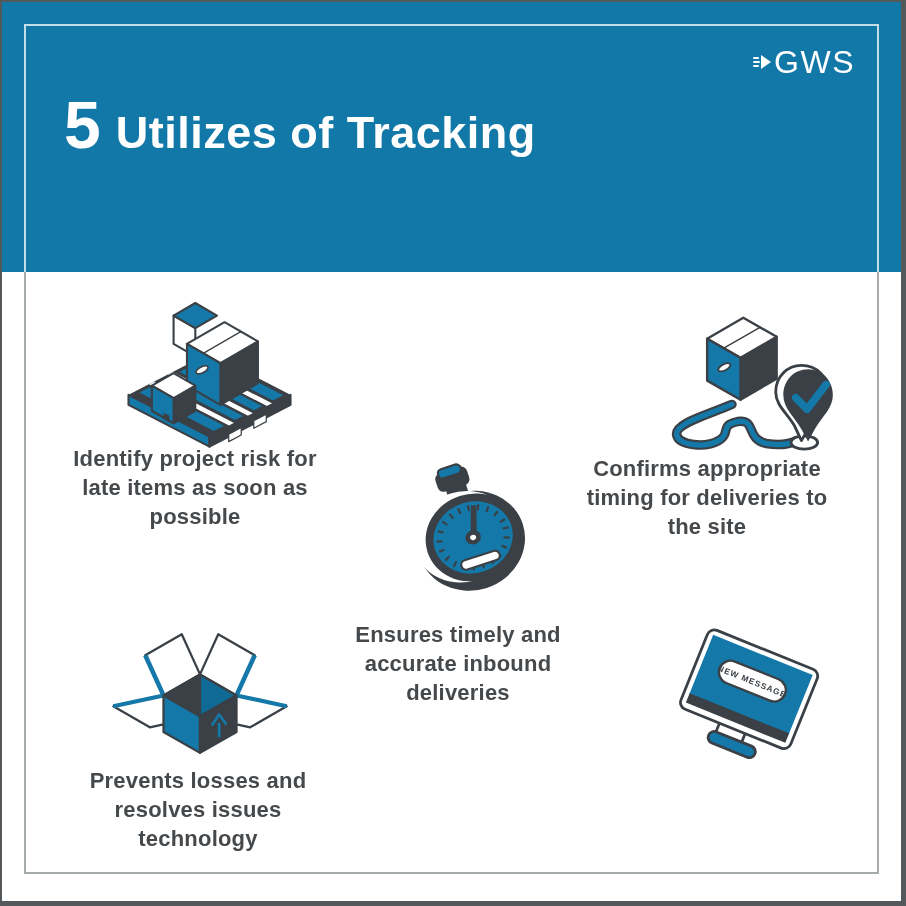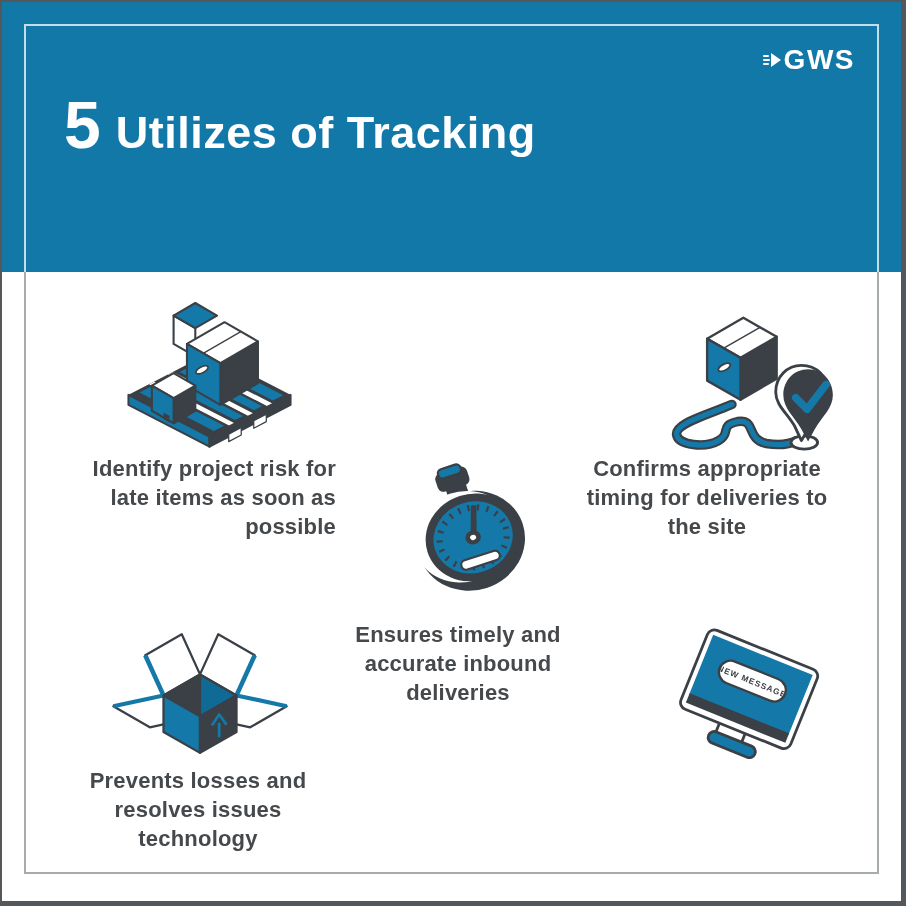--- a/index.html
+++ b/index.html
@@ -7,34 +7,34 @@
     position:relative;width:906px;height:906px;background:#ffffff;overflow:hidden;
     box-sizing:border-box;border:2px solid #54585b;border-right-width:5px;border-bottom-width:5px;
     font-family:"Liberation Sans", sans-serif;
   }
   .header{position:absolute;left:0;top:0;right:0;height:270px;background:#1278A7;}
   .header-frame{position:absolute;left:22px;right:22px;top:22px;bottom:0;
     border:2px solid rgba(255,255,255,.75);border-bottom:none;}
   .body-frame{position:absolute;left:22px;right:22px;top:270px;bottom:27px;
     border:2px solid #a6abae;border-top:none;}
   .logo{position:absolute;top:44px;right:46px;color:#ffffff;display:flex;align-items:center;gap:1px;}
-  .logo-text{font-size:28px;font-weight:bold;letter-spacing:1.5px;line-height:1;}
+  .logo-text{font-size:32px;font-weight:normal;letter-spacing:1.5px;line-height:1;}
   .title{position:absolute;left:62px;top:90px;color:#ffffff;}
   .title-line1{display:flex;align-items:baseline;gap:15px;}
   .title-num{font-size:66px;font-weight:bold;line-height:1;}
   .title-text{font-size:45px;font-weight:600;letter-spacing:.5px;line-height:1.38;}
   .benefit-icon{position:absolute;}
   .benefit-label{position:absolute;text-align:center;color:#46494C;font-weight:bold;
     font-size:22px;line-height:1.32;letter-spacing:.2px;}
   .b1-icon{left:100px;top:296px;width:215px;height:152px;}
   .b2-icon{left:648px;top:306px;width:200px;height:150px;}
   .b3-icon{left:388px;top:456px;width:162px;height:148px;}
   .b4-icon{left:98px;top:614px;width:200px;height:146px;}
   .b5-icon{left:645px;top:616px;width:198px;height:148px;}
-  .b1-label{left:52px;top:452px;width:282px;text-align:right;}
+  .b1-label{left:52px;top:442px;width:282px;}
   .b2-label{left:575px;top:452px;width:260px;}
   .b3-label{left:345px;top:618px;width:222px;}
   .b4-label{left:81px;top:764px;width:230px;}
   .b5-label{left:595px;top:764px;width:262px;}
 </style>
 </head>
 <body>
 
 <div class="canvas">
 

